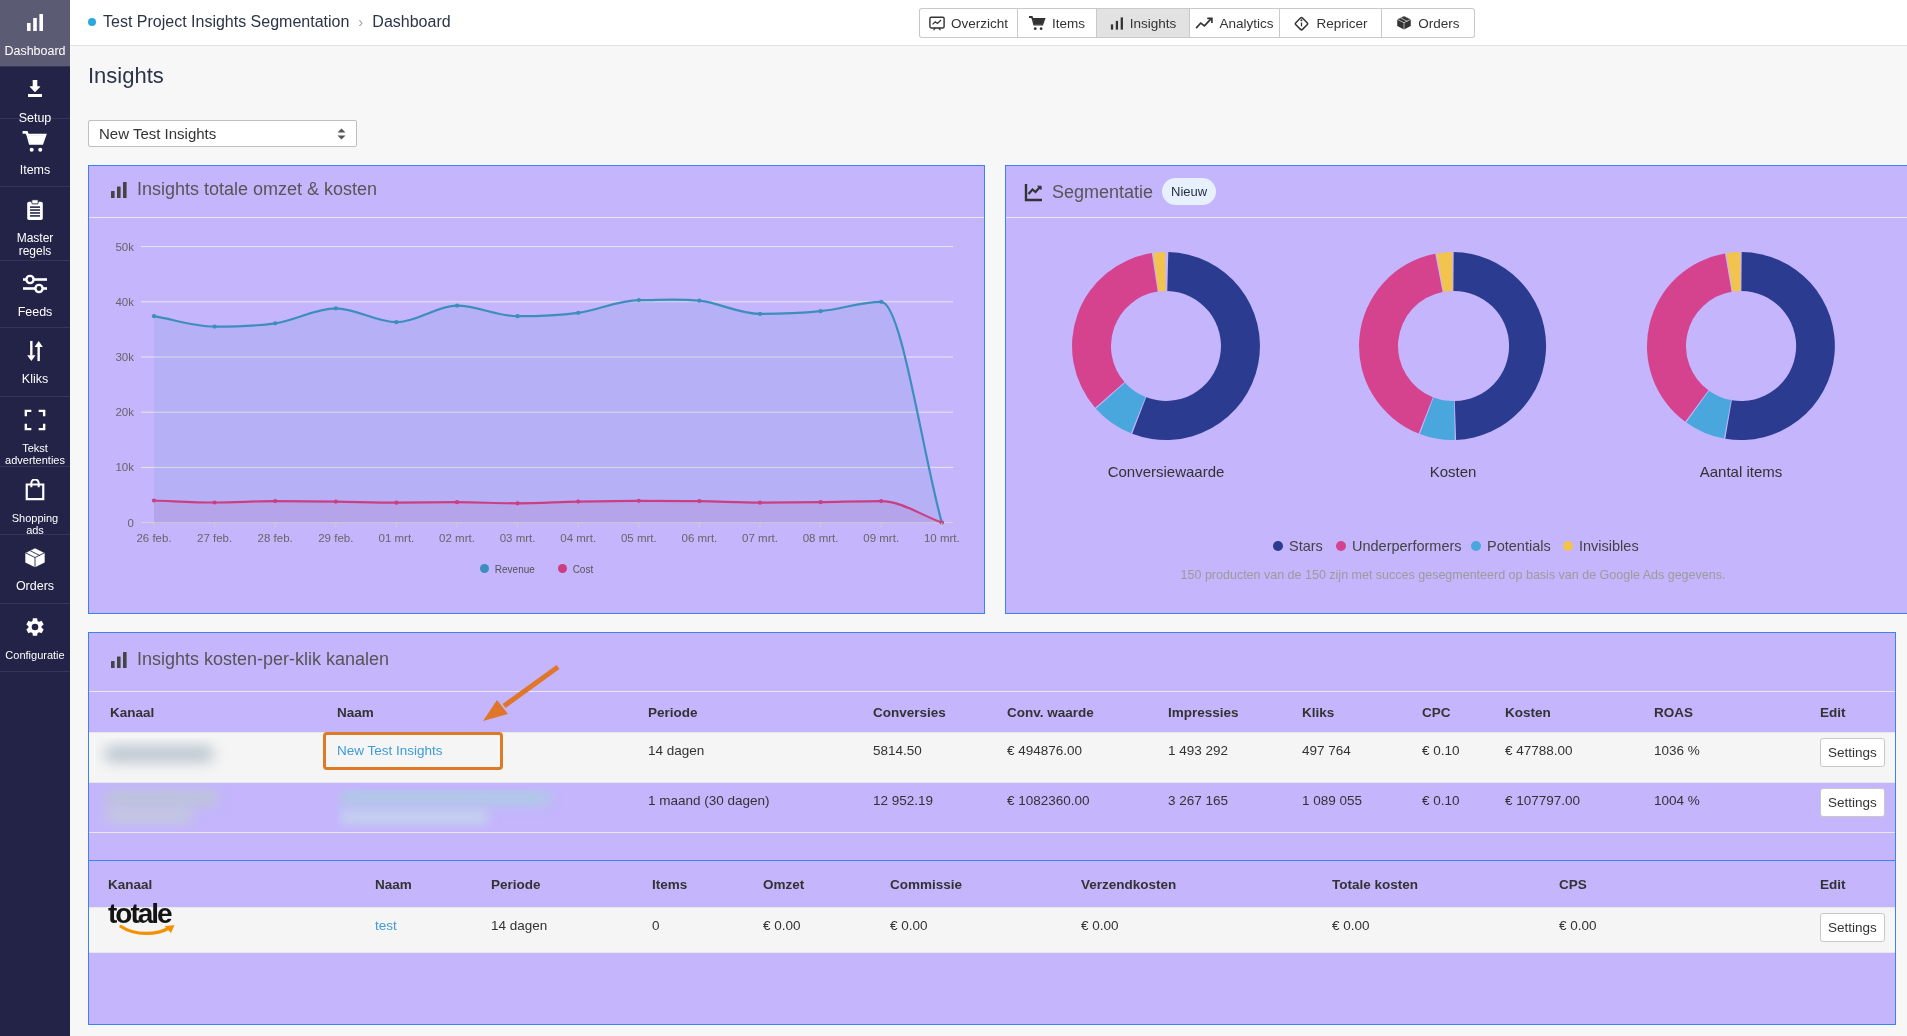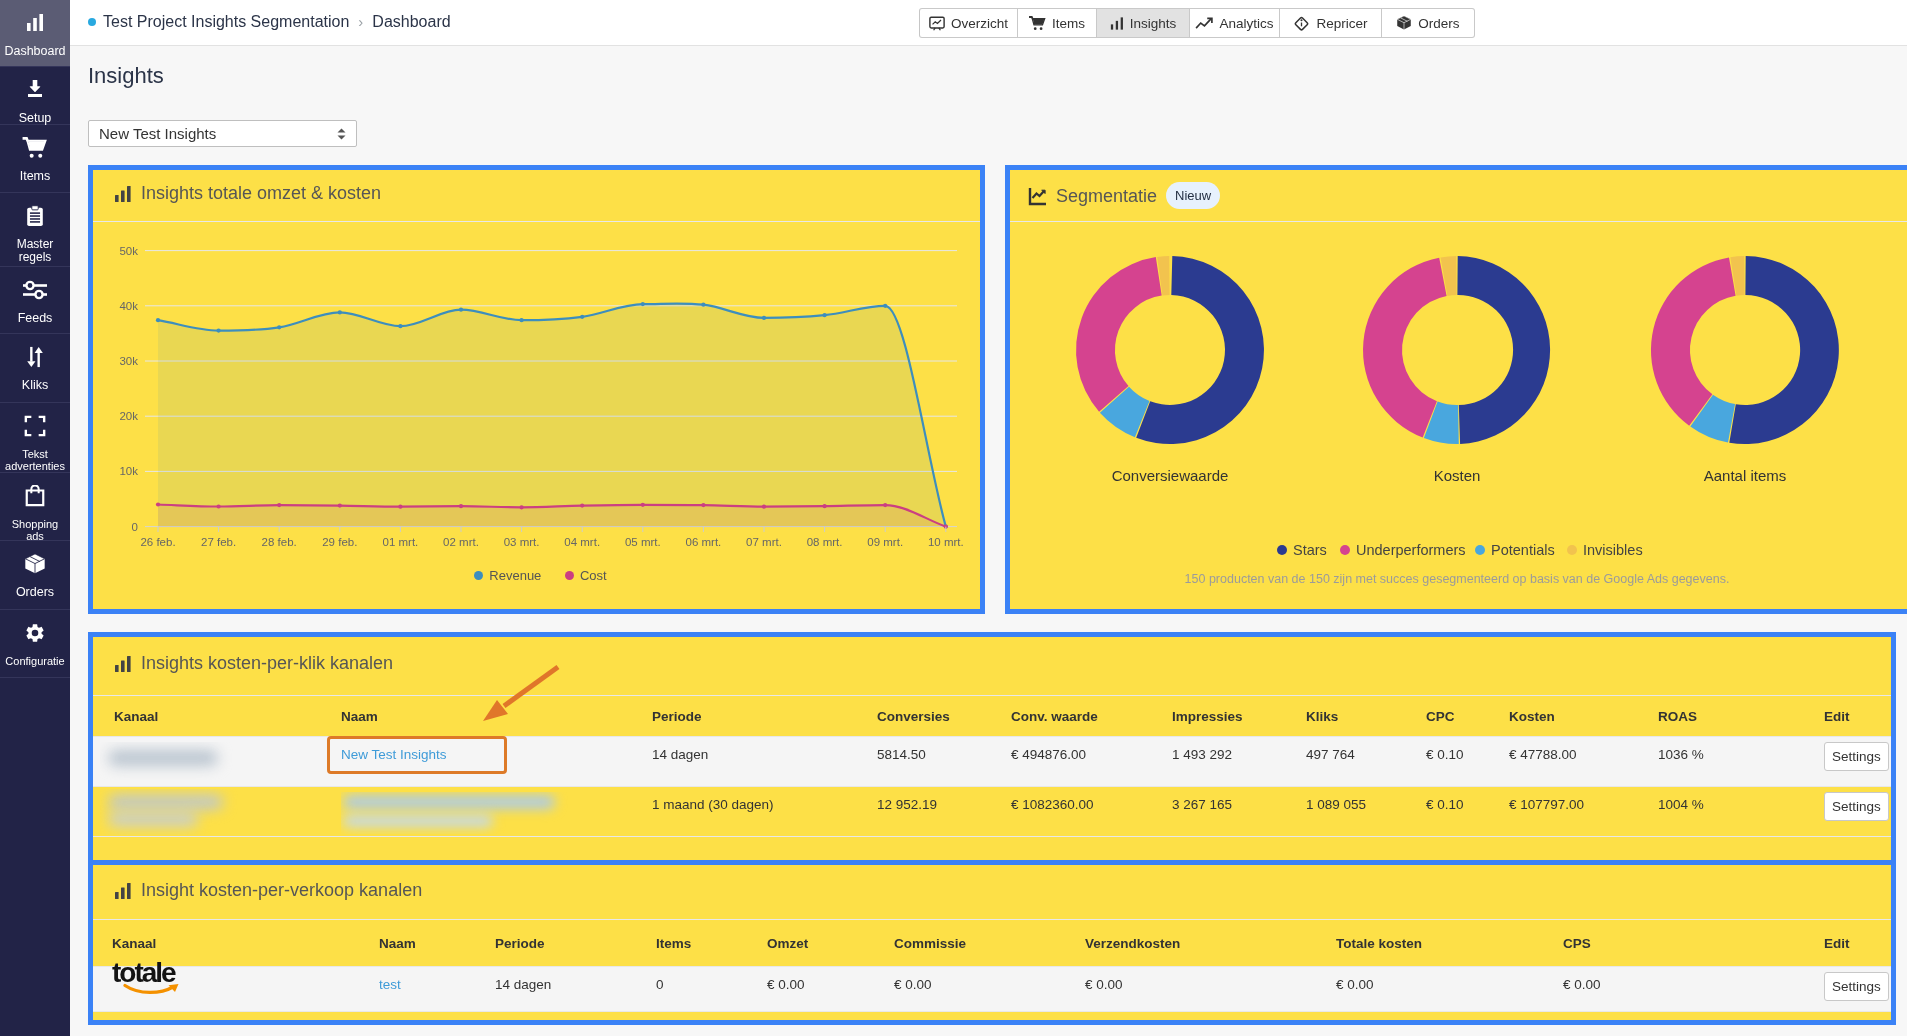--- a/index.html
+++ b/index.html
@@ -16,21 +16,21 @@
 .crumb .dot { display:inline-block; width:8px; height:8px; border-radius:50%; background:#29a9e0; margin-right:7px; vertical-align:1px; }
 .crumb .sep { color:#9aa0a6; margin:0 9px; font-size:15px; }
 .tabs { position:absolute; left:849px; top:8px; height:30px; display:flex; }
 .tab { display:flex; align-items:center; justify-content:center; gap:6px; padding:0; border:1px solid #c9c9c9; border-left:none; background:#fff; font-size:13.5px; color:#333; height:30px; }
 .tab:first-child { border-left:1px solid #c6c6c6; border-radius:3px 0 0 3px; }
 .tab:last-child { border-radius:0 3px 3px 0; }
 .tab.active { background:#e2e2e2; }
 .content { position:absolute; left:0; top:46px; width:1837px; height:990px; }
 h1.pagetitle { position:absolute; left:18px; top:17px; font-size:22px; font-weight:400; color:#2b3448; }
 .select { position:absolute; left:18px; top:74px; width:269px; height:27px; background:#fff; border:1px solid #bfbfbf; border-radius:2px; font-size:15px; color:#333; line-height:25px; padding-left:10px; }
-.card { position:absolute; background:#fde047; border:5px solid #3b82f6;text-decoration:underline; }
+.card { position:absolute; background:#c4b5fd; border:1px solid #3b82f6;text-decoration:underline; }
 .cardhead { position:relative; height:52px; border-bottom:1px solid #e8e8e8; }
 .cardtitle { position:absolute; left:21px; top:13px; font-size:18px; color:#565656; display:flex; align-items:center; gap:9px; }
 #card-chart { left:18px; top:119px; width:897px; height:449px; }
 #card-seg  { left:935px; top:119px; width:1061px; height:449px; }
 #card-t1 { left:18px; top:586px; width:1808px; height:264px; }
 #card-t2 { left:18px; top:814px; width:1808px; height:165px; }
 a.lnk { color:#3e9bd8; text-decoration:none; }
 .btn { display:inline-block; border:1px solid #c8c8c8; border-radius:3px; background:#fff; color:#333; font-size:13.5px; padding:6px 7px; }
 .badge-new { display:inline-block; background:#e7f1fd; color:#253044; font-size:13px; border-radius:14px; padding:6px 9px; margin-left:0; position:relative; top:-1px; }
 .wijzig { position:absolute; right:10px; top:8px; padding:6px 6px; }
@@ -39,21 +39,21 @@
 <body>
 <aside class="sidebar" id="sidebar">
   <div class="sitem active" style="height:67px">
     <svg class="sicon" width="22" height="22" viewBox="0 0 22 22">
         <rect x="3" y="11" width="3.6" height="8" fill="#fff"></rect>
         <rect x="9.2" y="6" width="3.6" height="13" fill="#fff"></rect>
         <rect x="15.4" y="2" width="3.6" height="17" fill="#fff"></rect>
       </svg>
     <div class="lbl">Dashboard</div>
   </div>
-  <div class="sitem" style="height:58px">
+  <div class="sitem" style="height:52px">
     <svg class="sicon" width="24" height="22" viewBox="0 0 24 22">
         <path d="M12 1v10M12 13l-5.5-5.5h3.2V1h4.6v6.5h3.2z" fill="#fff"></path>
         <path d="M7 7.5l5 5.5 5-5.5h-3V1H10v6.5z" fill="#fff"></path>
         <rect x="5" y="15" width="14" height="3" fill="#fff"></rect>
       </svg>
     <div class="lbl">Setup</div>
   </div>
   <div class="sitem" style="height:68px">
     <svg class="sicon" width="26" height="23" viewBox="0 0 26 23">
         <path d="M1 1h3.5l1.2 3H24l-3.4 9.5H7.6L5.2 4.8 4 2H1z" fill="none" stroke="#fff" stroke-width="2"></path>
@@ -253,21 +253,21 @@
             <text x="428.6" y="324">03 mrt.</text>
             <text x="489.2" y="324">04 mrt.</text>
             <text x="549.8" y="324">05 mrt.</text>
             <text x="610.4" y="324">06 mrt.</text>
             <text x="671.0" y="324">07 mrt.</text>
             <text x="731.6" y="324">08 mrt.</text>
             <text x="792.2" y="324">09 mrt.</text>
             <text x="852.8" y="324">10 mrt.</text>
           </g>
       </svg>
-      <div style="position:absolute; left:0; top:398px; width:895px; text-align:center; font-size:13px; color:#555">
+      <div style="position:absolute; left:0; top:398px; width:895px; text-align:center; font-size:10px; color:#555">
         <span style="display:inline-block;width:9px;height:9px;border-radius:50%;background:#3d8ebd;margin-right:6px"></span>Revenue
         <span style="display:inline-block;width:9px;height:9px;border-radius:50%;background:#cb3f82;margin:0 6px 0 20px"></span>Cost
       </div>
     </div>
     <div class="card" id="card-seg">
       <div class="cardhead">
         <div class="cardtitle" style="left:18px"><svg width="19" height="19" viewBox="0 0 19 19">
               <path d="M2 1v16h16" fill="none" stroke="#333" stroke-width="2.4"></path>
               <path d="M4.5 11l4-4.5 3 2.5 4.5-5" fill="none" stroke="#333" stroke-width="2.2"></path>
               <path d="M13.5 3.2h3.6v3.6" fill="#333" stroke="#333" stroke-width="1"></path>
@@ -359,27 +359,20 @@
         <span style="position:absolute;left:918px;top:10px">€ 1082360.00</span>
         <span style="position:absolute;left:1079px;top:10px">3 267 165</span>
         <span style="position:absolute;left:1213px;top:10px">1 089 055</span>
         <span style="position:absolute;left:1333px;top:10px">€ 0.10</span>
         <span style="position:absolute;left:1416px;top:10px">€ 107797.00</span>
         <span style="position:absolute;left:1565px;top:10px">1004 %</span>
         <span class="btn" style="position:absolute;left:1731px;top:5px">Settings</span>
       </div>
     </div>
     <div class="card" id="card-t2">
-      <div class="cardhead" style="height:55px">
-        <div class="cardtitle" style="top:15px"><svg width="18" height="18" viewBox="0 0 18 18">
-              <rect x="1" y="10" width="3.6" height="7" rx="0.5" fill="#444"></rect>
-              <rect x="7" y="5.5" width="3.6" height="11.5" rx="0.5" fill="#444"></rect>
-              <rect x="13" y="1" width="3.6" height="16" rx="0.5" fill="#444"></rect>
-            </svg>Insight kosten-per-verkoop kanalen</div>
-      </div>
       <div style="position:relative;height:47px;border-bottom:1px solid #e8e8e8;font-size:13.5px;font-weight:bold;color:#333">
         <span style="position:absolute;left:19px;top:16px">Kanaal</span>
         <span style="position:absolute;left:286px;top:16px">Naam</span>
         <span style="position:absolute;left:402px;top:16px">Periode</span>
         <span style="position:absolute;left:563px;top:16px">Items</span>
         <span style="position:absolute;left:674px;top:16px">Omzet</span>
         <span style="position:absolute;left:801px;top:16px">Commissie</span>
         <span style="position:absolute;left:992px;top:16px">Verzendkosten</span>
         <span style="position:absolute;left:1243px;top:16px">Totale kosten</span>
         <span style="position:absolute;left:1470px;top:16px">CPS</span>

